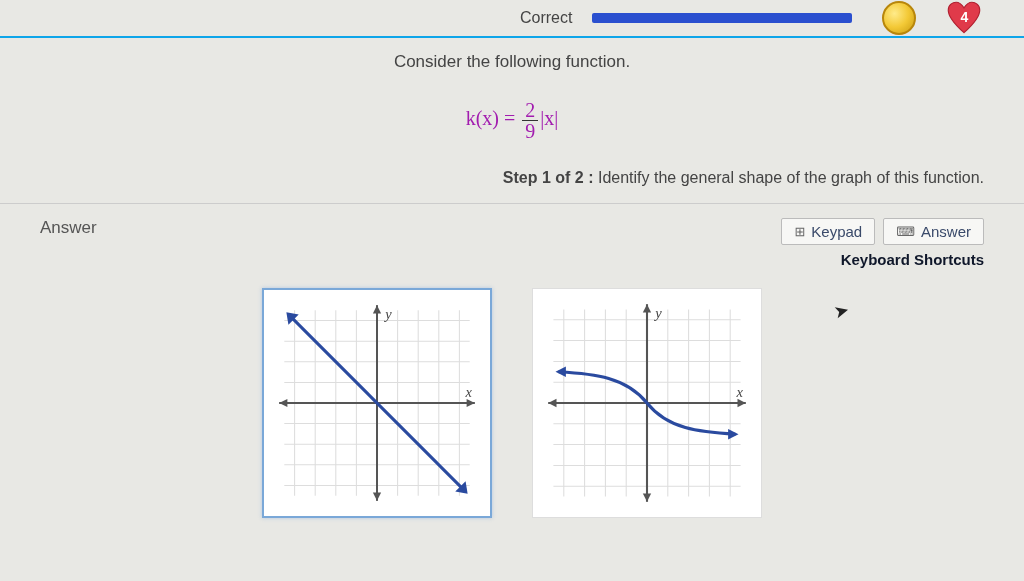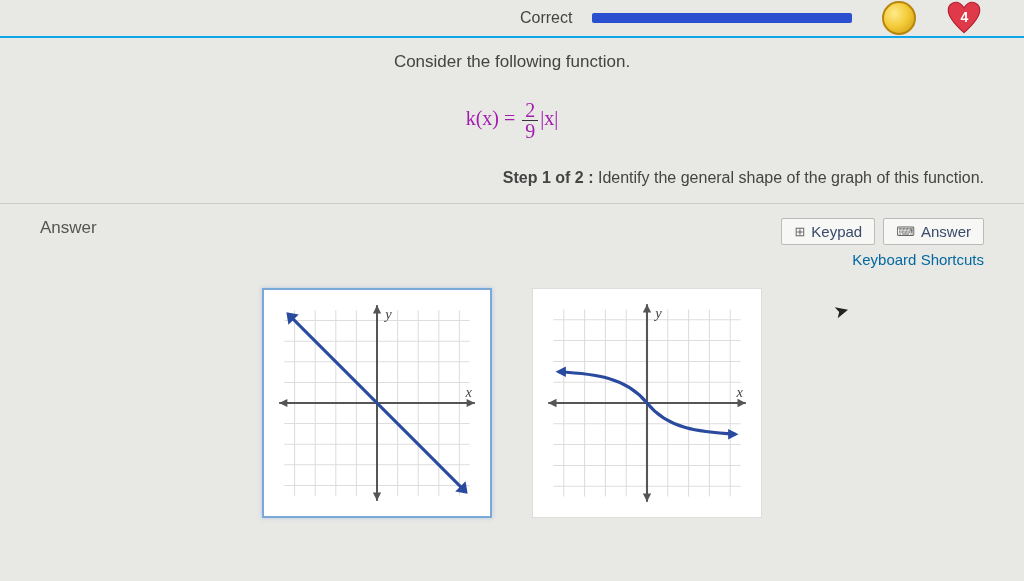--- a/index.html
+++ b/index.html
@@ -123,22 +123,23 @@
       background: #f7f7f5;
       padding: 4px 12px;
       font-size: 15px;
       color: #3a4a6a;
       cursor: pointer;
       border-radius: 2px;
     }
     .tool-btn .ico { font-size: 13px; color: #666; }
     .shortcuts {
       font-size: 15px;
-      color: #0369a1;
+      color: #0f172a;
       cursor: pointer;
+      font-weight: bold;
     }
     .graphs {
       display: flex;
       gap: 40px;
       justify-content: center;
       margin-top: 20px;
       padding: 0 40px;
     }
     .graph-card {
       width: 230px;

